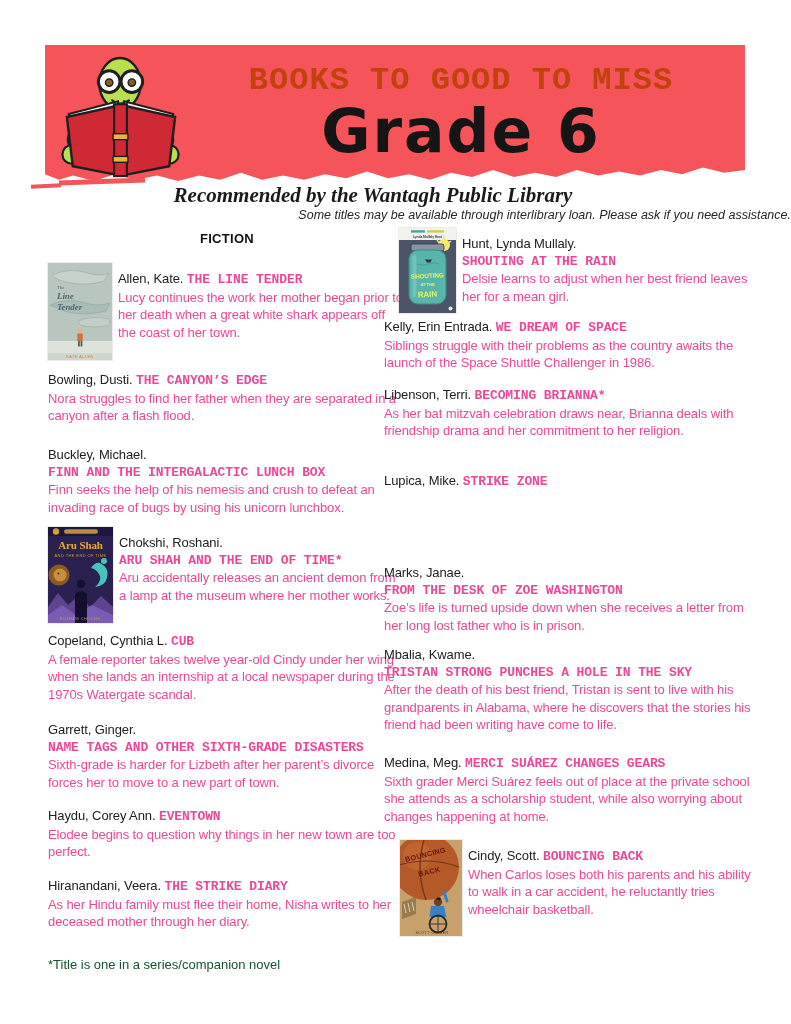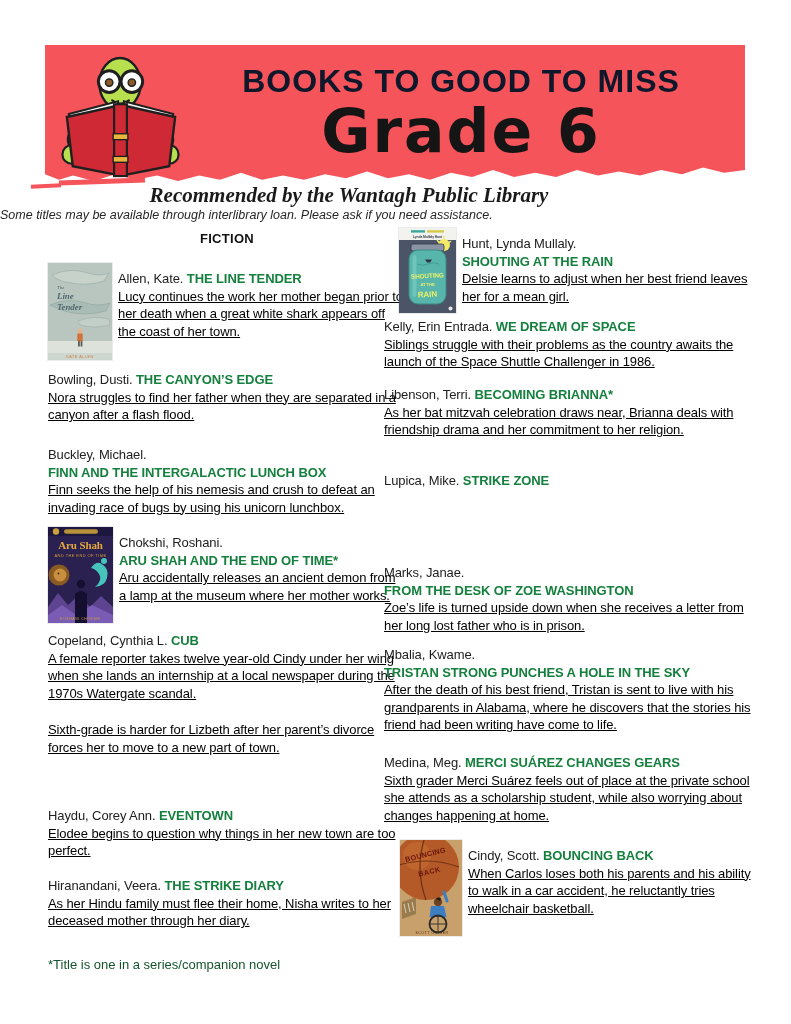--- a/index.html
+++ b/index.html
@@ -9,43 +9,43 @@
   
   .banner{position:absolute;left:45px;top:45px;width:700px;height:136px;}
   .banner-bg{position:absolute;inset:0;background:#F4545A;
     clip-path:polygon(0 0,100% 0,100% 92%,97% 94%,94% 90%,91% 95%,88% 92%,85% 96%,82% 93%,
       79% 96%,76% 92%,73% 97%,70% 94%,67% 97%,64% 92%,61% 97%,58% 94%,55% 99%,52% 95%,
       49% 98%,46% 93%,43% 98%,40% 95%,37% 99%,34% 96%,31% 99%,28% 94%,25% 99%,22% 96%,
       19% 100%,16% 96%,13% 99%,10% 95%,7% 100%,4% 96%,2% 99%,0 95%);}
   .splat1{position:absolute;left:14px;top:134px;width:86px;height:5px;background:#F4545A;transform:rotate(-2deg);}
   .splat2{position:absolute;left:-14px;top:139px;width:30px;height:4px;background:#F4545A;transform:rotate(-3deg);}
   .banner-texts{position:absolute;left:148px;right:16px;top:16px;text-align:center;}
-  .banner-title{font-family:Liberation Sans, sans-serif;font-weight:bold;font-size:32px;
-    letter-spacing:1px;color:#0f172a;line-height:40px;text-align:center;}
+  .banner-title{font-family:Liberation Mono, monospace;font-weight:bold;font-size:32px;
+    letter-spacing:1px;color:#c2410c;line-height:40px;text-align:center;}
   .banner-grade{font-family:"DejaVu Sans",sans-serif;font-weight:bold;font-size:60px;
     letter-spacing:2px;color:#151515;line-height:56px;margin-top:2px;}
   .worm{position:absolute;left:12px;top:10px;}
 
   
   .recommended{position:absolute;left:0;top:183px;width:698px;text-align:center;
     font-family:"Liberation Serif",serif;font-weight:bold;font-style:italic;
-    font-size:21px;color:#1a1a1a;}
-  .subnote{position:absolute;left:0;top:208px;width:791px;text-align:left;
+    font-size:21px;color:#1a1a1a;padding-left:24px;}
+  .subnote{position:absolute;left:0;top:208px;width:791px;text-align:right;
     font-style:italic;font-size:12.5px;color:#262626;}
   .fiction{position:absolute;left:48px;top:231px;width:358px;text-align:center;
     font-weight:bold;font-size:13px;letter-spacing:.3px;color:#111;}
   .footnote{position:absolute;left:48px;top:957px;font-size:13px;color:#14532d;}
 
   
   .entry{position:absolute;font-size:13px;line-height:17.5px;color:#212121;letter-spacing:-0.1px;}
   .col-left{left:48px;width:358px;}
   .col-right{left:384px;width:377px;}
-  .bt{font-weight:bold;color:#15803d;}
+  .bt{font-weight:bold;color:#ec4899;font-family:Liberation Mono, monospace;}
   .stacked .bt{display:block;}
-  .desc{color:#000000;text-decoration:underline;}
+  .desc{color:#ec4899;}
   .with-cover{display:flex;gap:6px;align-items:flex-start;}
   .etext{padding-top:7px;flex:1 1 auto;}
   .cover{flex:0 0 auto;box-shadow:0 0 0 1px rgba(0,0,0,0.08);}
   .cover svg{display:block;}
   .ind15{margin-left:15px;}
   .ind16{margin-left:16px;}
 </style>
 </head>
 <body>
 
@@ -178,20 +178,24 @@
 
   <div class="entry col-left" style="top:632px">
     <div>
       <span>Copeland, Cynthia L.</span>
       <span class="bt">CUB</span>
     </div>
     <div class="desc">A female reporter takes twelve year-old Cindy under her wing when she lands an internship at a local newspaper during the 1970s Watergate scandal.</div>
   </div>
 
   <div class="entry col-left stacked" style="top:721px">
+    <div>
+      <span>Garrett, Ginger.</span>
+      <span class="bt">NAME TAGS AND OTHER SIXTH-GRADE DISASTERS</span>
+    </div>
     <div class="desc">Sixth-grade is harder for Lizbeth after her parent’s divorce forces her to move to a new part of town.</div>
   </div>
 
   <div class="entry col-left" style="top:807px">
     <div>
       <span>Haydu, Corey Ann.</span>
       <span class="bt">EVENTOWN</span>
     </div>
     <div class="desc">Elodee begins to question why things in her new town are too perfect.</div>
   </div>

